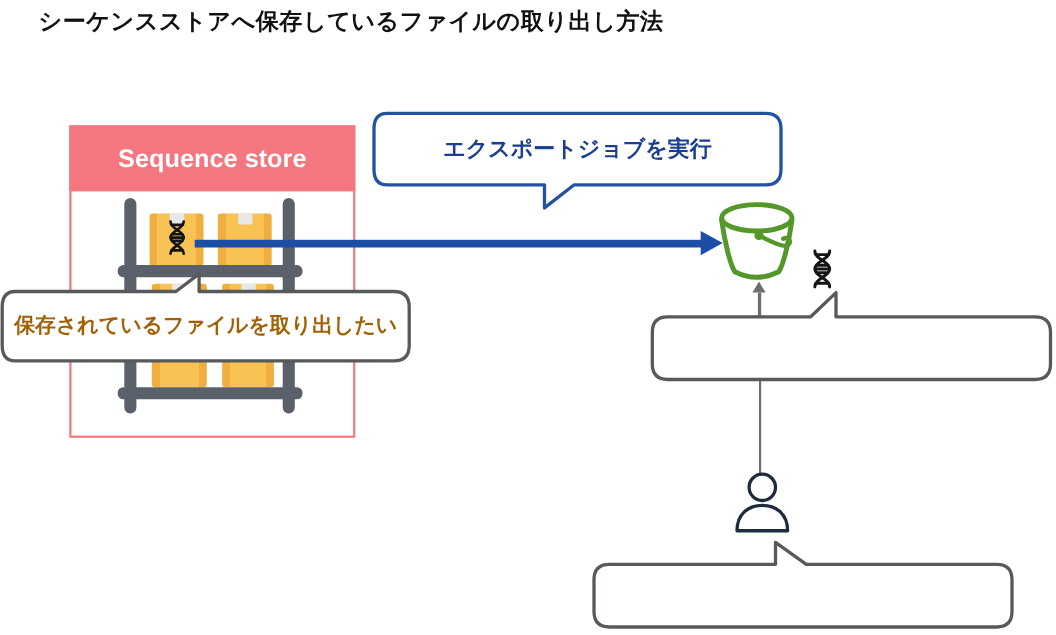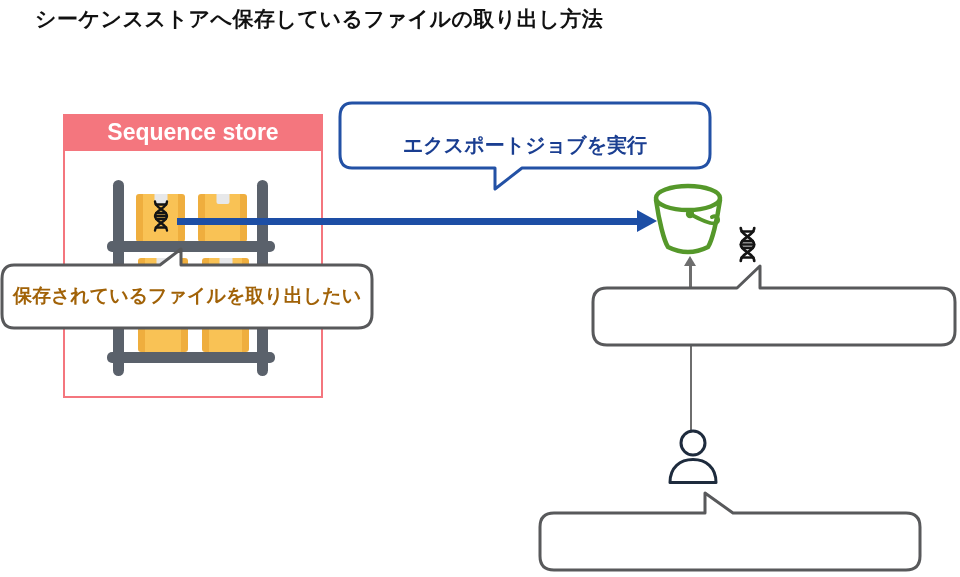--- a/index.html
+++ b/index.html
@@ -28,21 +28,21 @@
   
   .seq-store-box {
     left: 63px; top: 114px;
     width: 260px; height: 284px;
     border: 2px solid #F4767E;
     background: #ffffff;
     z-index: 1;
   }
   .seq-store-header {
     left: 63px; top: 114px;
-    width: 260px; height: 37px;
+    width: 260px; height: 60px;
     background: #F4767E;
     display: flex; align-items: center; justify-content: center;
     color: #ffffff;
     font-size: 23px;
     font-weight: bold;
     z-index: 2;
   }
 
   
   .shelf-post {
@@ -197,21 +197,21 @@
   <svg class="abs icon-layer" style="left:667px; top:429px;" width="52" height="56" viewBox="0 0 52 56">
     <g fill="#ffffff" stroke="#1E2B3D" stroke-width="3" stroke-linejoin="round">
       <path d="M3 53.5 C3 38.5 13 30.5 26 30.5 C39 30.5 49 38.5 49 53.5 Z"></path>
       <circle cx="26" cy="14" r="12"></circle>
     </g>
   </svg>
 
   <svg class="abs bubble-svg" style="left:338px; top:101px;" width="374" height="92" viewBox="0 0 374 92">
     <path d="M14 2 H358 Q372 2 372 16 V53 Q372 67 358 67 H184 L157 88 V67 H14 Q2 67 2 53 V16 Q2 2 14 2 Z" fill="#ffffff" stroke="#2351A5" stroke-width="3" stroke-linejoin="round"></path>
   </svg>
-  <div class="abs bubble-text blue" style="left:348px; top:104px; width:354px; height:62px;margin-top:10px;">エクスポートジョブを実行</div>
+  <div class="abs bubble-text blue" style="left:348px; top:104px; width:354px; height:62px;">エクスポートジョブを実行</div>
 
   <svg class="abs bubble-svg" style="left:0px; top:247px;" width="376" height="84" viewBox="0 0 376 84">
     <path d="M14 18 H160 L181 2 V18 H358 Q372 18 372 32 V67 Q372 81 358 81 H14 Q2 81 2 67 V32 Q2 18 14 18 Z" fill="#ffffff" stroke="#58595B" stroke-width="3" stroke-linejoin="round"></path>
   </svg>
   <div class="abs bubble-text gray" style="left:8px; top:265px; width:358px; height:61px;">保存されているファイルを取り出したい</div>
 
   <svg class="abs bubble-svg" style="left:591px; top:262px;" width="368" height="86" viewBox="0 0 368 86">
     <path d="M16 26 H146 L169 4 V26 H350 Q364 26 364 40 V69 Q364 83 350 83 H16 Q2 83 2 69 V40 Q2 26 16 26 Z" fill="#ffffff" stroke="#58595B" stroke-width="3" stroke-linejoin="round"></path>
   </svg>
 

